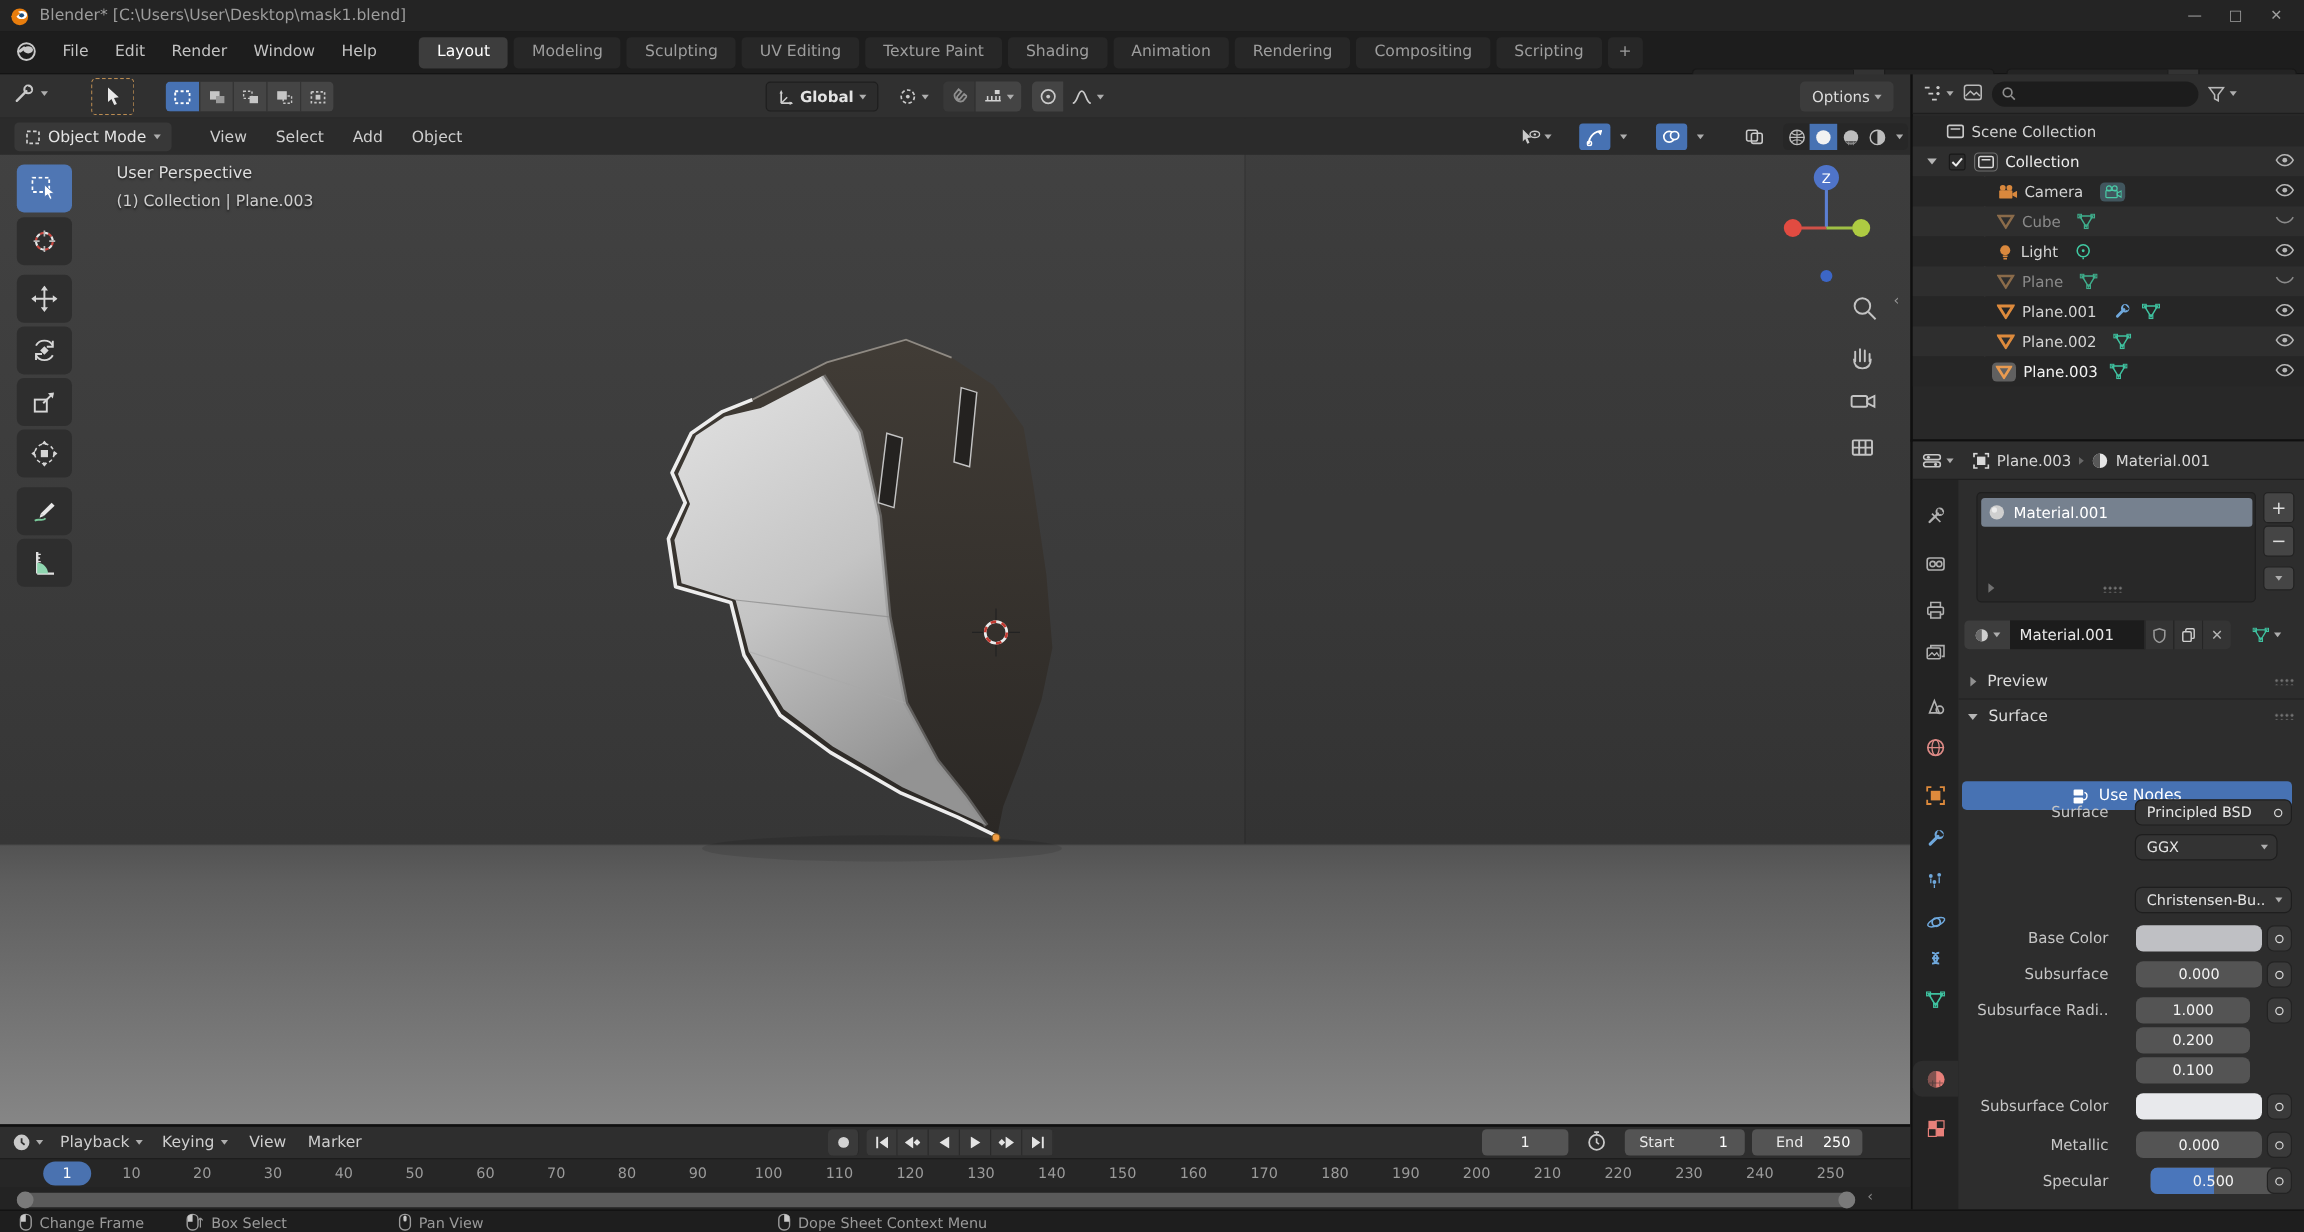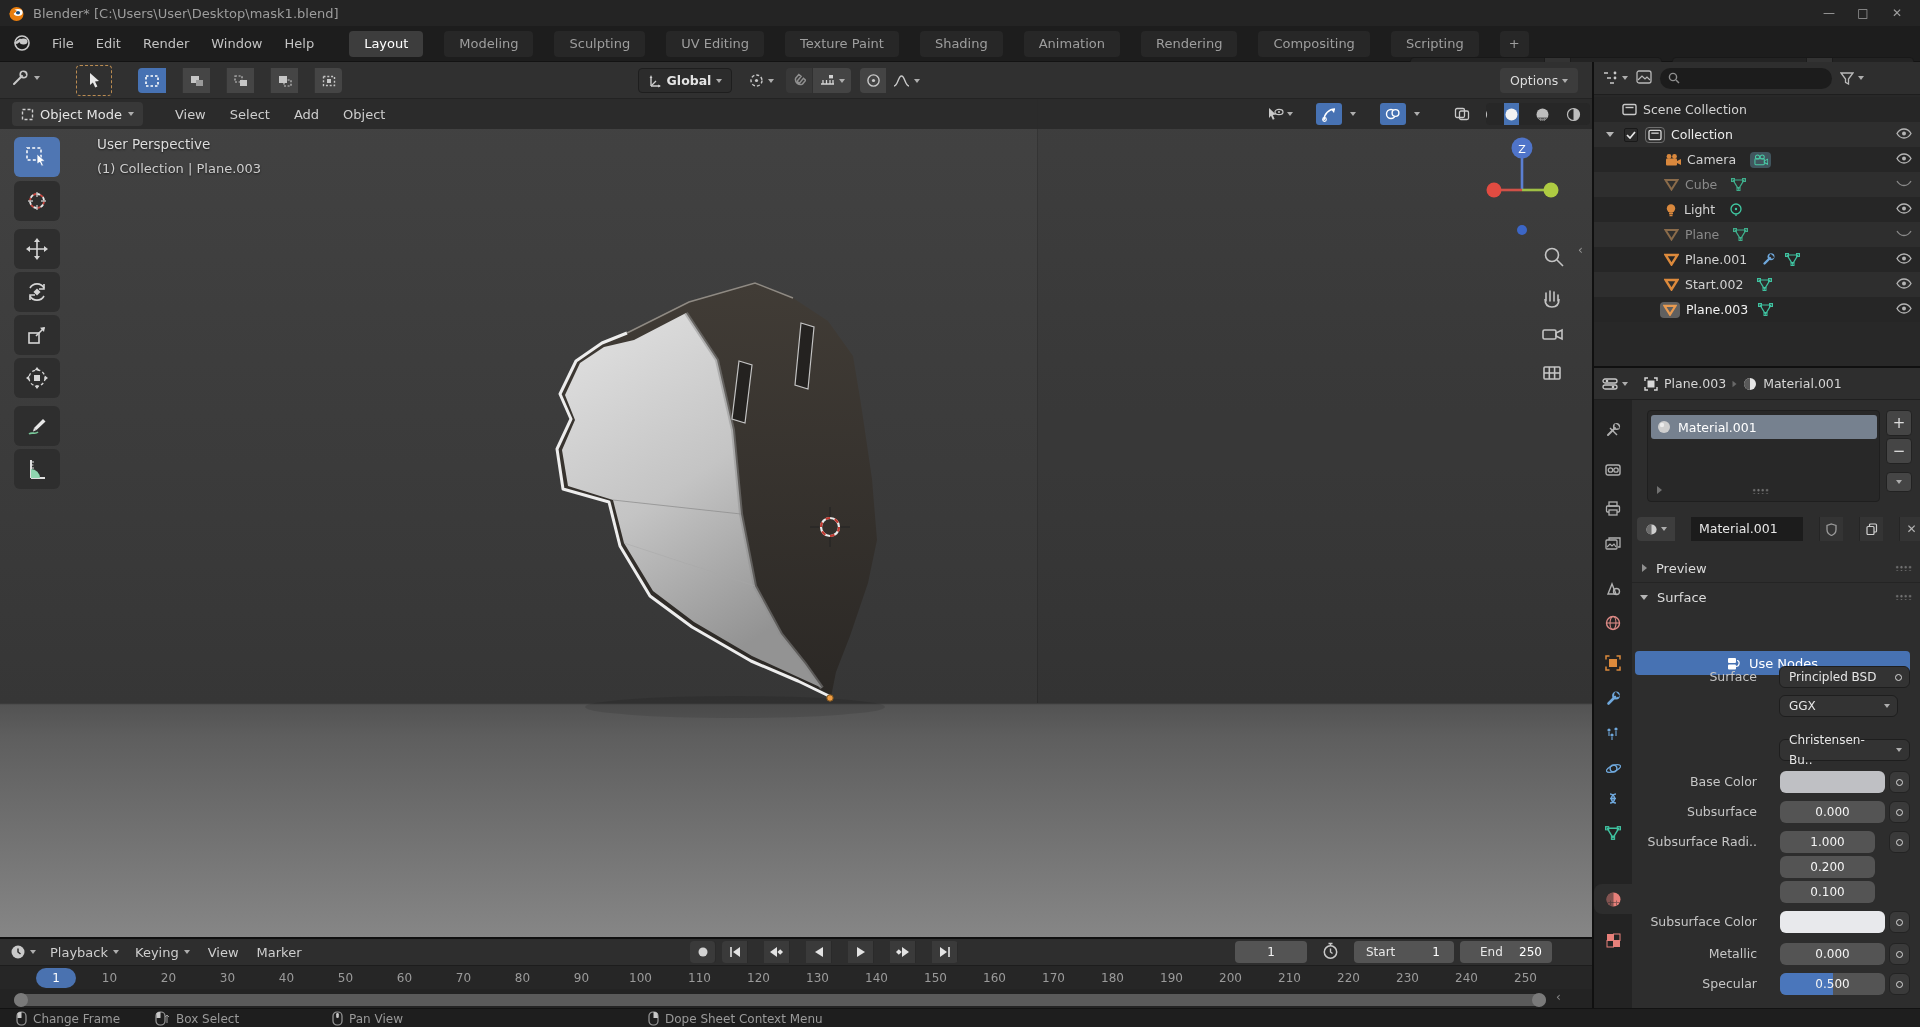--- a/index.html
+++ b/index.html
@@ -1,19 +1,19 @@
 <!DOCTYPE html>
 <html><head>
 <meta charset="utf-8">
 <style>
   *{margin:0;padding:0;box-sizing:border-box;font-family:"DejaVu Sans","Liberation Sans",sans-serif;}
   html,body{width:1920px;height:1027px;overflow:hidden;background:#1d1d1d;}
   #app{position:relative;width:1920px;height:1027px;background:#1d1d1d;color:#c8c8c8;font-size:12px;}
   .abs{position:absolute;}
-  .row{display:flex;align-items:center;gap:16px;}
+  .row{display:flex;align-items:center;}
   .chev{width:0;height:0;border-left:3.5px solid transparent;border-right:3.5px solid transparent;border-top:4.5px solid #aeaeae;display:inline-block;}
   .tri-r{width:0;height:0;border-top:4px solid transparent;border-bottom:4px solid transparent;border-left:5px solid #909090;display:inline-block;}
   .tri-d{width:0;height:0;border-left:4px solid transparent;border-right:4px solid transparent;border-top:5px solid #b5b5b5;display:inline-block;}
   .grip{width:17px;height:6px;background-image:radial-gradient(circle,#747474 1px,transparent 1.3px);background-size:4.3px 4.3px;}
   
   #titlebar{left:0;top:0;width:1920px;height:26px;background:#242424;display:flex;align-items:center;padding-left:8px;}
   #titlebar .title{color:#9d9d9d;font-size:13px;margin-left:8px;}
   .winbtn{color:#9f9f9f;font-size:12px;width:34px;text-align:center;}
   
   #topbar{left:0;top:26px;width:1920px;height:36px;background:#1d1d1d;border-bottom:1px solid #131313;display:flex;align-items:center;}
@@ -643,21 +643,21 @@
       <span class="ol-eye"><svg width="16" height="11" viewBox="0 0 16 11">
             <path d="M1 5.5C3 2 6 1 8 1s5 1 7 4.5C13 9 10 10 8 10S3 9 1 5.5z" fill="none" stroke="#b5b5b5" stroke-width="1.3"></path>
             <circle cx="8" cy="5.5" r="2" fill="#b5b5b5"></circle>
           </svg></span>
     </div>
 
     <div class="ol-row" style="top:210px;background:#2e2e2e;">
       <svg style="margin-left:70px;" width="15" height="13" viewBox="0 0 15 13">
           <path d="M1.5 2h12L7.5 11.5z" fill="none" stroke="#dd8a3c" stroke-width="2.4"></path>
         </svg>
-      <span class="lbl">Start.002</span>
+      <span class="lbl">Plane.002</span>
       <span style="margin-left:14px;display:flex;">
         <svg width="15" height="13" viewBox="0 0 15 13">
             <path d="M2 2h11L7.5 11z" fill="none" stroke="#3fc2a0" stroke-width="1.2"></path>
             <rect x="0.5" y="0.5" width="3" height="3" fill="none" stroke="#3fc2a0"></rect>
             <rect x="11.5" y="0.5" width="3" height="3" fill="none" stroke="#3fc2a0"></rect>
             <rect x="6" y="9.5" width="3" height="3" fill="none" stroke="#3fc2a0"></rect>
           </svg>
       </span>
       <span class="ol-eye"><svg width="16" height="11" viewBox="0 0 16 11">
             <path d="M1 5.5C3 2 6 1 8 1s5 1 7 4.5C13 9 10 10 8 10S3 9 1 5.5z" fill="none" stroke="#b5b5b5" stroke-width="1.3"></path>
@@ -925,21 +925,21 @@
         <i></i>
       </span>
 
     <span class="plabel" style="top:575px;">Metallic</span>
     <div class="pslider" style="left:186px;top:575px;width:105px;">0.000</div>
     <span class="socketbtn" style="left:295px;top:575px;">
         <i></i>
       </span>
 
     <span class="plabel" style="top:605px;">Specular</span>
-    <div class="pslider" style="left:186px;top:605px;width:105px;">
+    <div class="pslider" style="left:198px;top:605px;width:105px;">
       <div style="position: absolute; left: 0px; top: 0px; height: 100%; background: rgb(74, 118, 187); width: 50%;"></div>
       <span style="position:relative;">0.500</span>
     </div>
     <span class="socketbtn" style="left:295px;top:605px;">
         <i></i>
       </span>
   </div>
 
   <div id="timeline" class="abs">
     <div id="tl-header">

